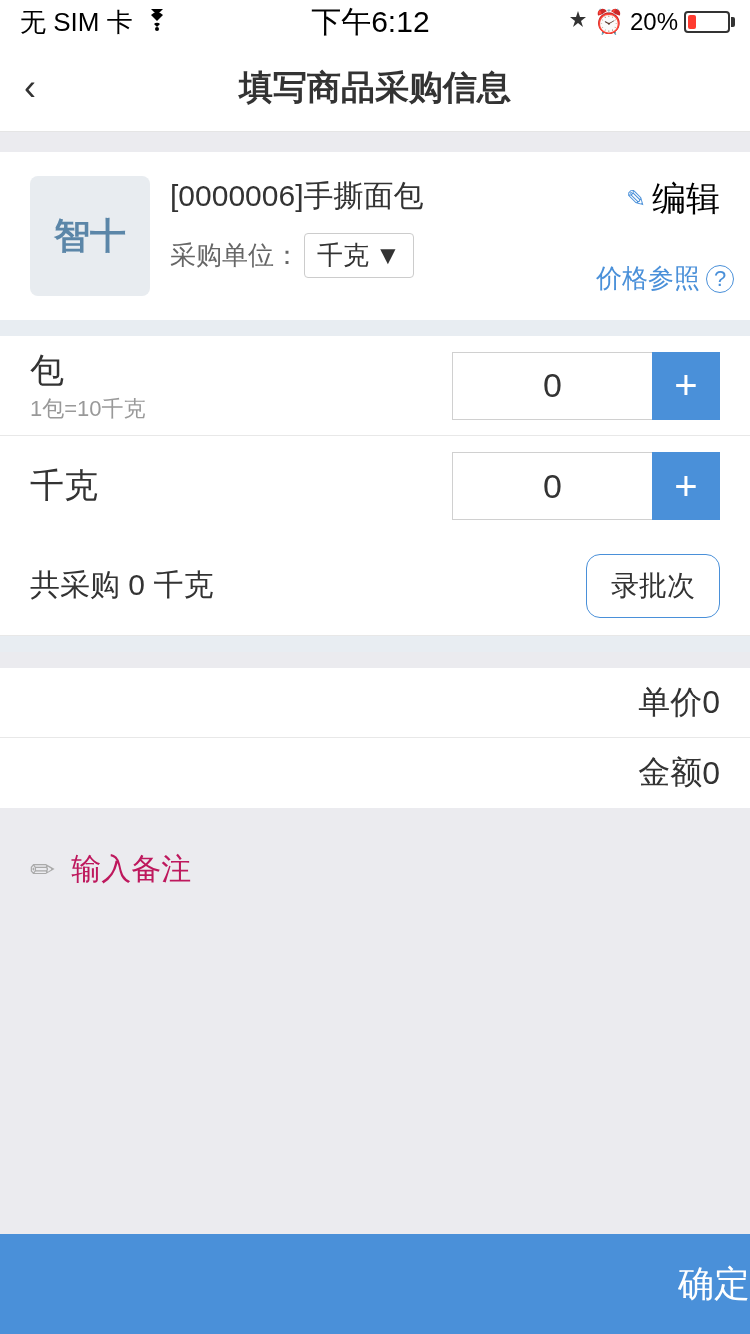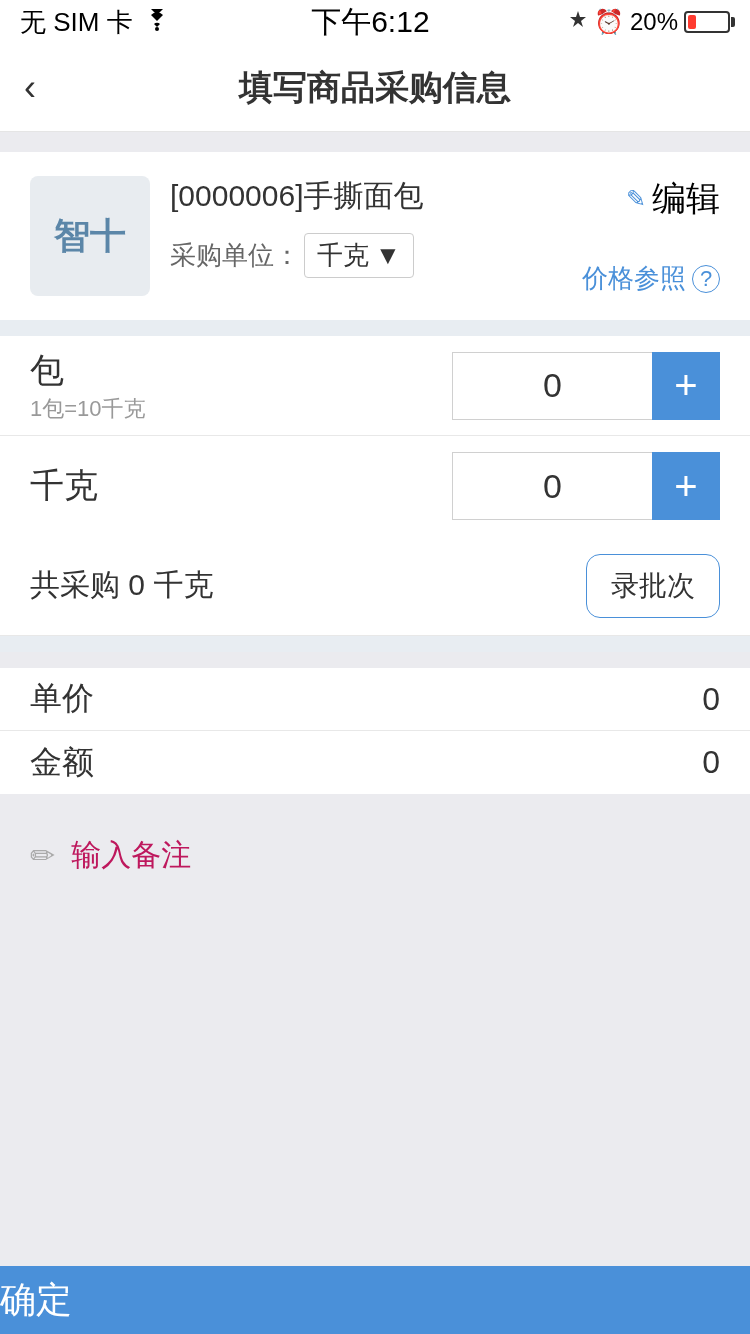--- a/index.html
+++ b/index.html
@@ -214,23 +214,23 @@
     }
 
     
     .price-section {
       background: #fff;
       margin-top: 16px;
     }
     .price-row {
       display: flex;
       align-items: center;
-      justify-content: space-between;
+      justify-content: flex-end;
       padding: 0 30px;
-      height: 63px;
+      height: 70px;
       border-bottom: 1px solid #e8e8e8;
     }
     .price-row:last-child { border-bottom: none; }
     .price-label {
       font-size: 32px;
       color: #333;
     }
     .price-value {
       font-size: 32px;
       color: #333;
@@ -261,27 +261,27 @@
       flex: 1;
       min-height: 300px;
     }
 
     
     .confirm-btn {
       position: fixed;
       bottom: 0;
       left: 0;
       width: 750px;
-      height: 68px;
+      height: 100px;
       background: #4a90d9;
       color: #fff;
       font-size: 36px;
       display: flex;
       align-items: center;
-      justify-content: flex-start;
+      justify-content: flex-end;
       cursor: pointer;
       border: none;
       outline: none;
     }
 
     .page-wrapper {
       padding-bottom: 90px;
       min-height: 1334px;
       background: #ebebef;
     }
@@ -336,21 +336,21 @@
         <div class="unit-select">
           <span>千克</span>
           <span>▼</span>
         </div>
       </div>
     </div>
     <div style="position:absolute;right:30px;top:24px;display:flex;align-items:center;gap:6px;">
       <span style="color:#4a90d9;font-size:24px;">✎</span>
       <span style="color:#000000;font-size:34px;">编辑</span>
     </div>
-    <div style="position:absolute;right:30px;bottom:24px;display:flex;align-items:center;gap:6px;">
+    <div style="position:absolute;right:16px;bottom:24px;display:flex;align-items:center;gap:6px;">
       <span style="color:#4a90d9;font-size:26px;">价格参照</span>
       <span style="color:#4a90d9;font-size:22px;border:1px solid #4a90d9;border-radius:50%;width:28px;height:28px;display:inline-flex;align-items:center;justify-content:center;">?</span>
     </div>
   </div>
 
   <div class="section-divider"></div>
 
   <div class="input-section">
 
     <div class="input-row">

